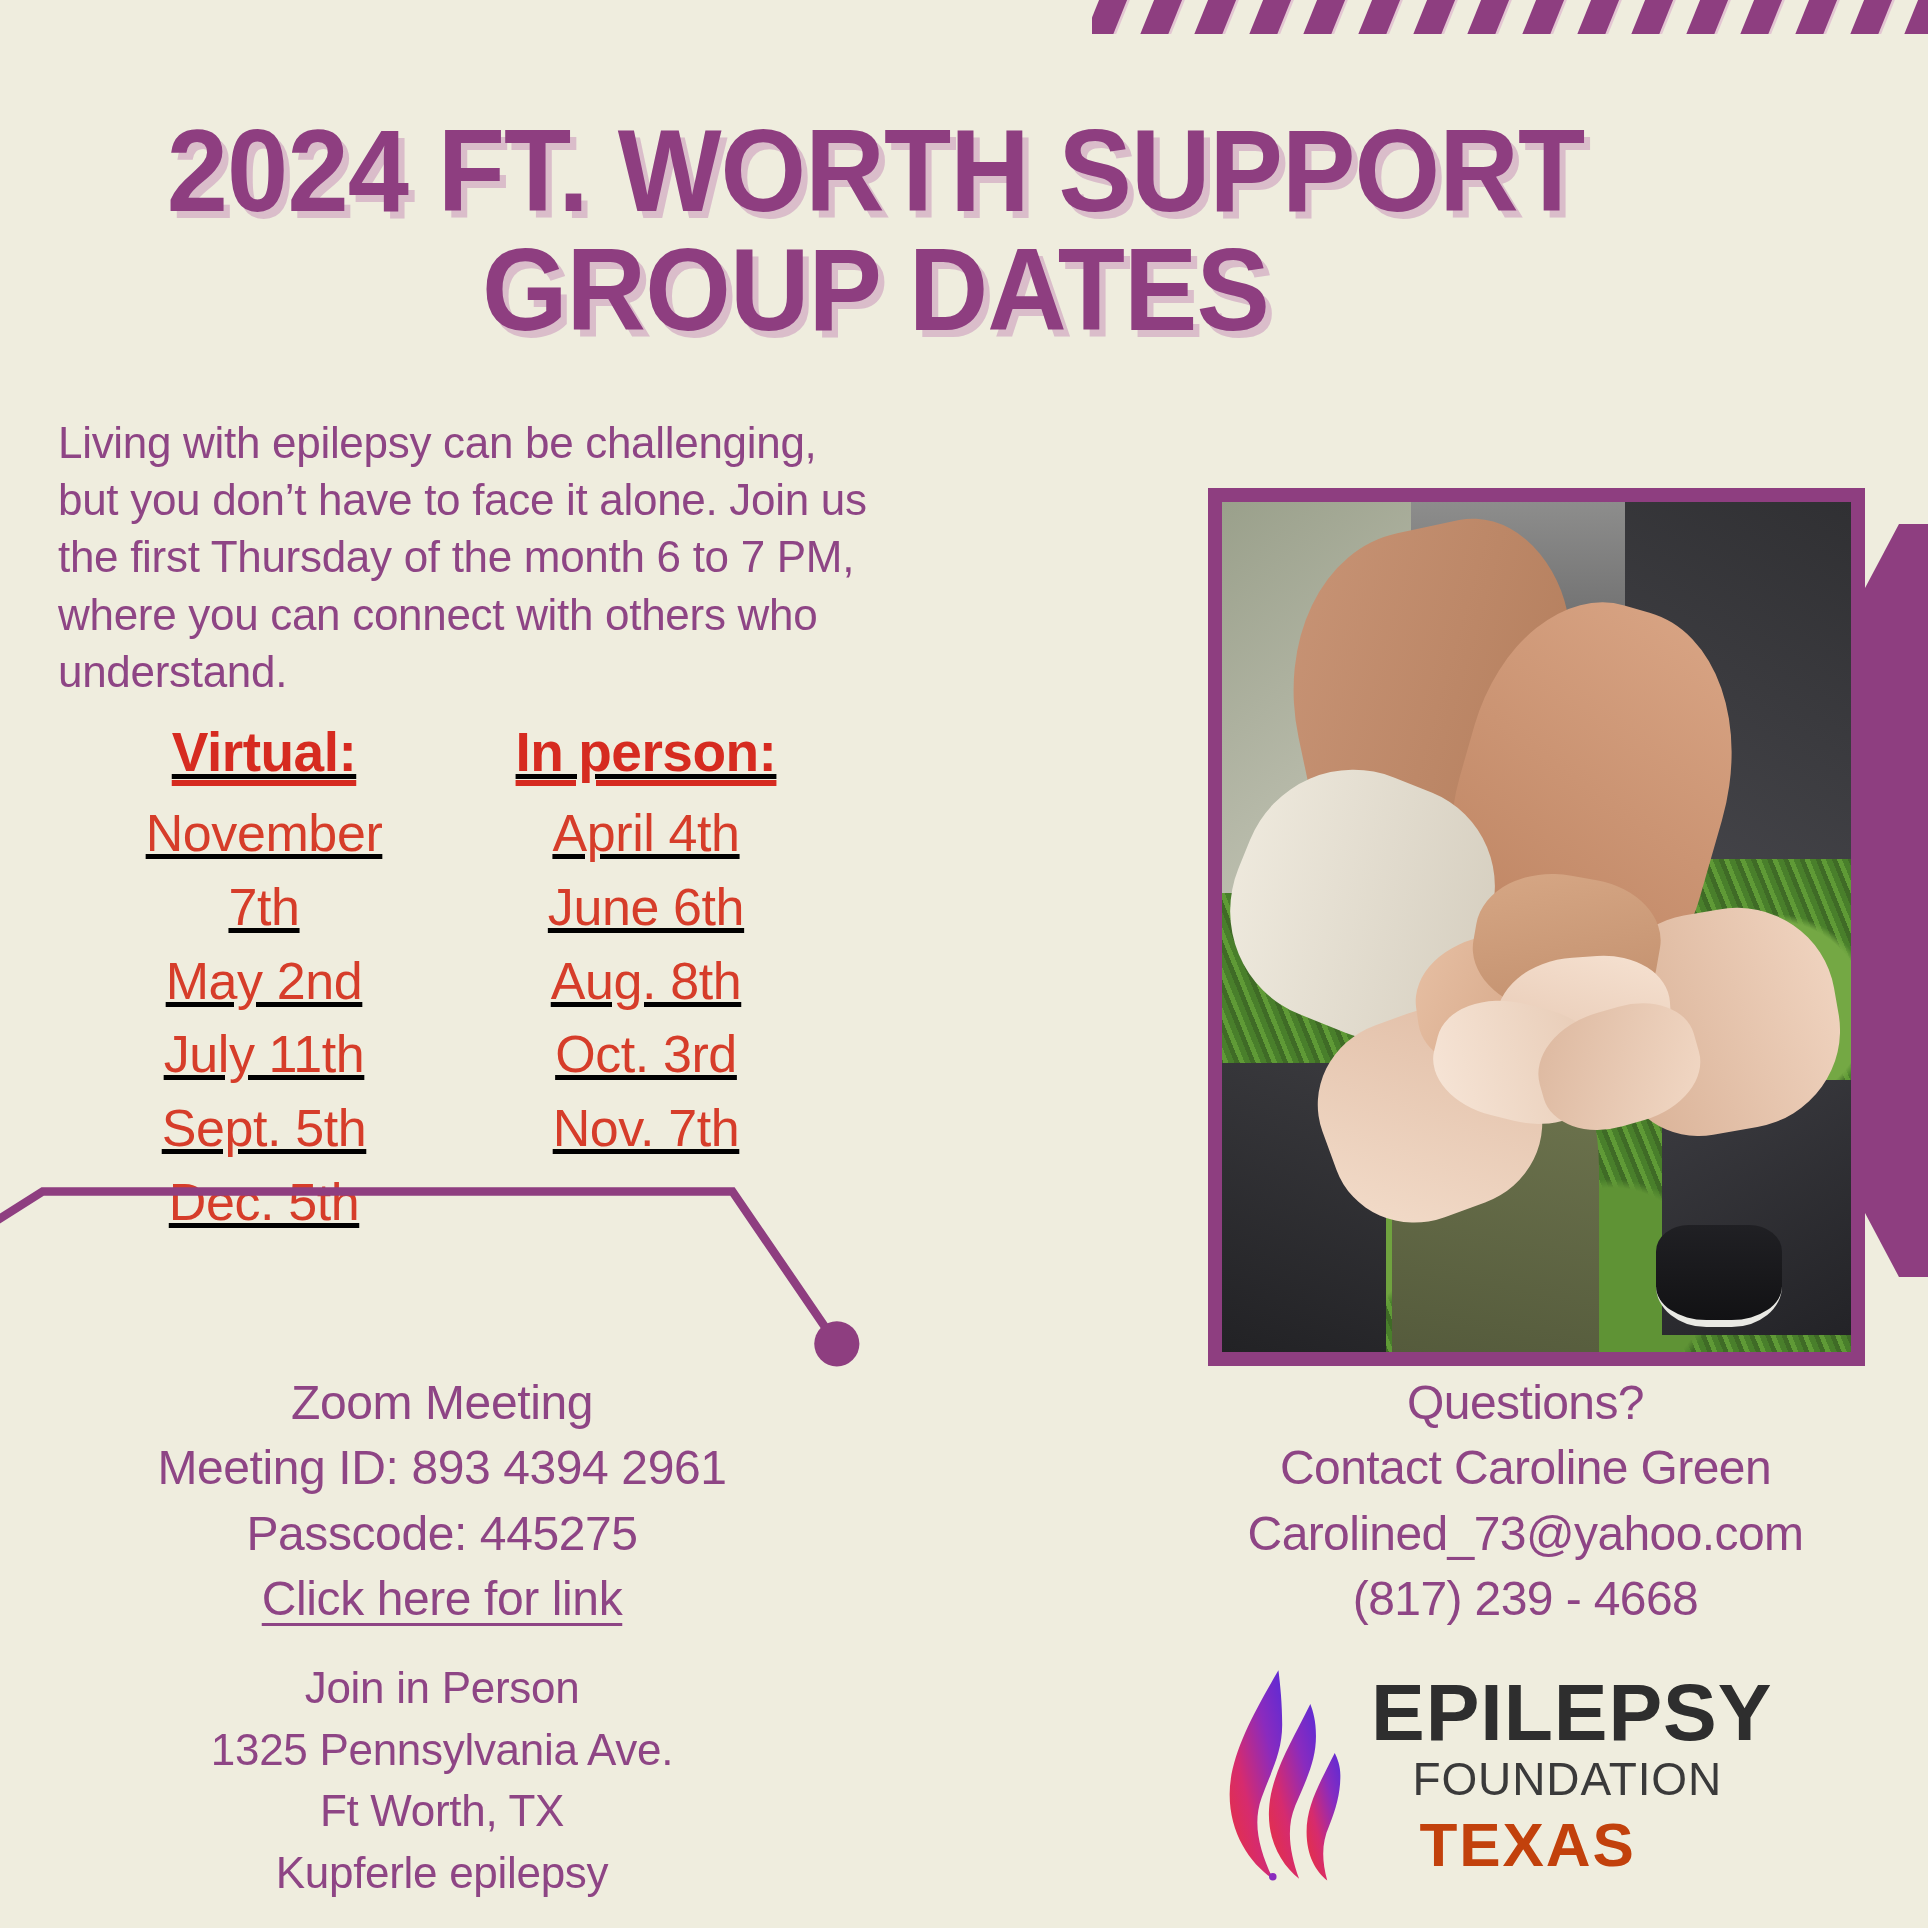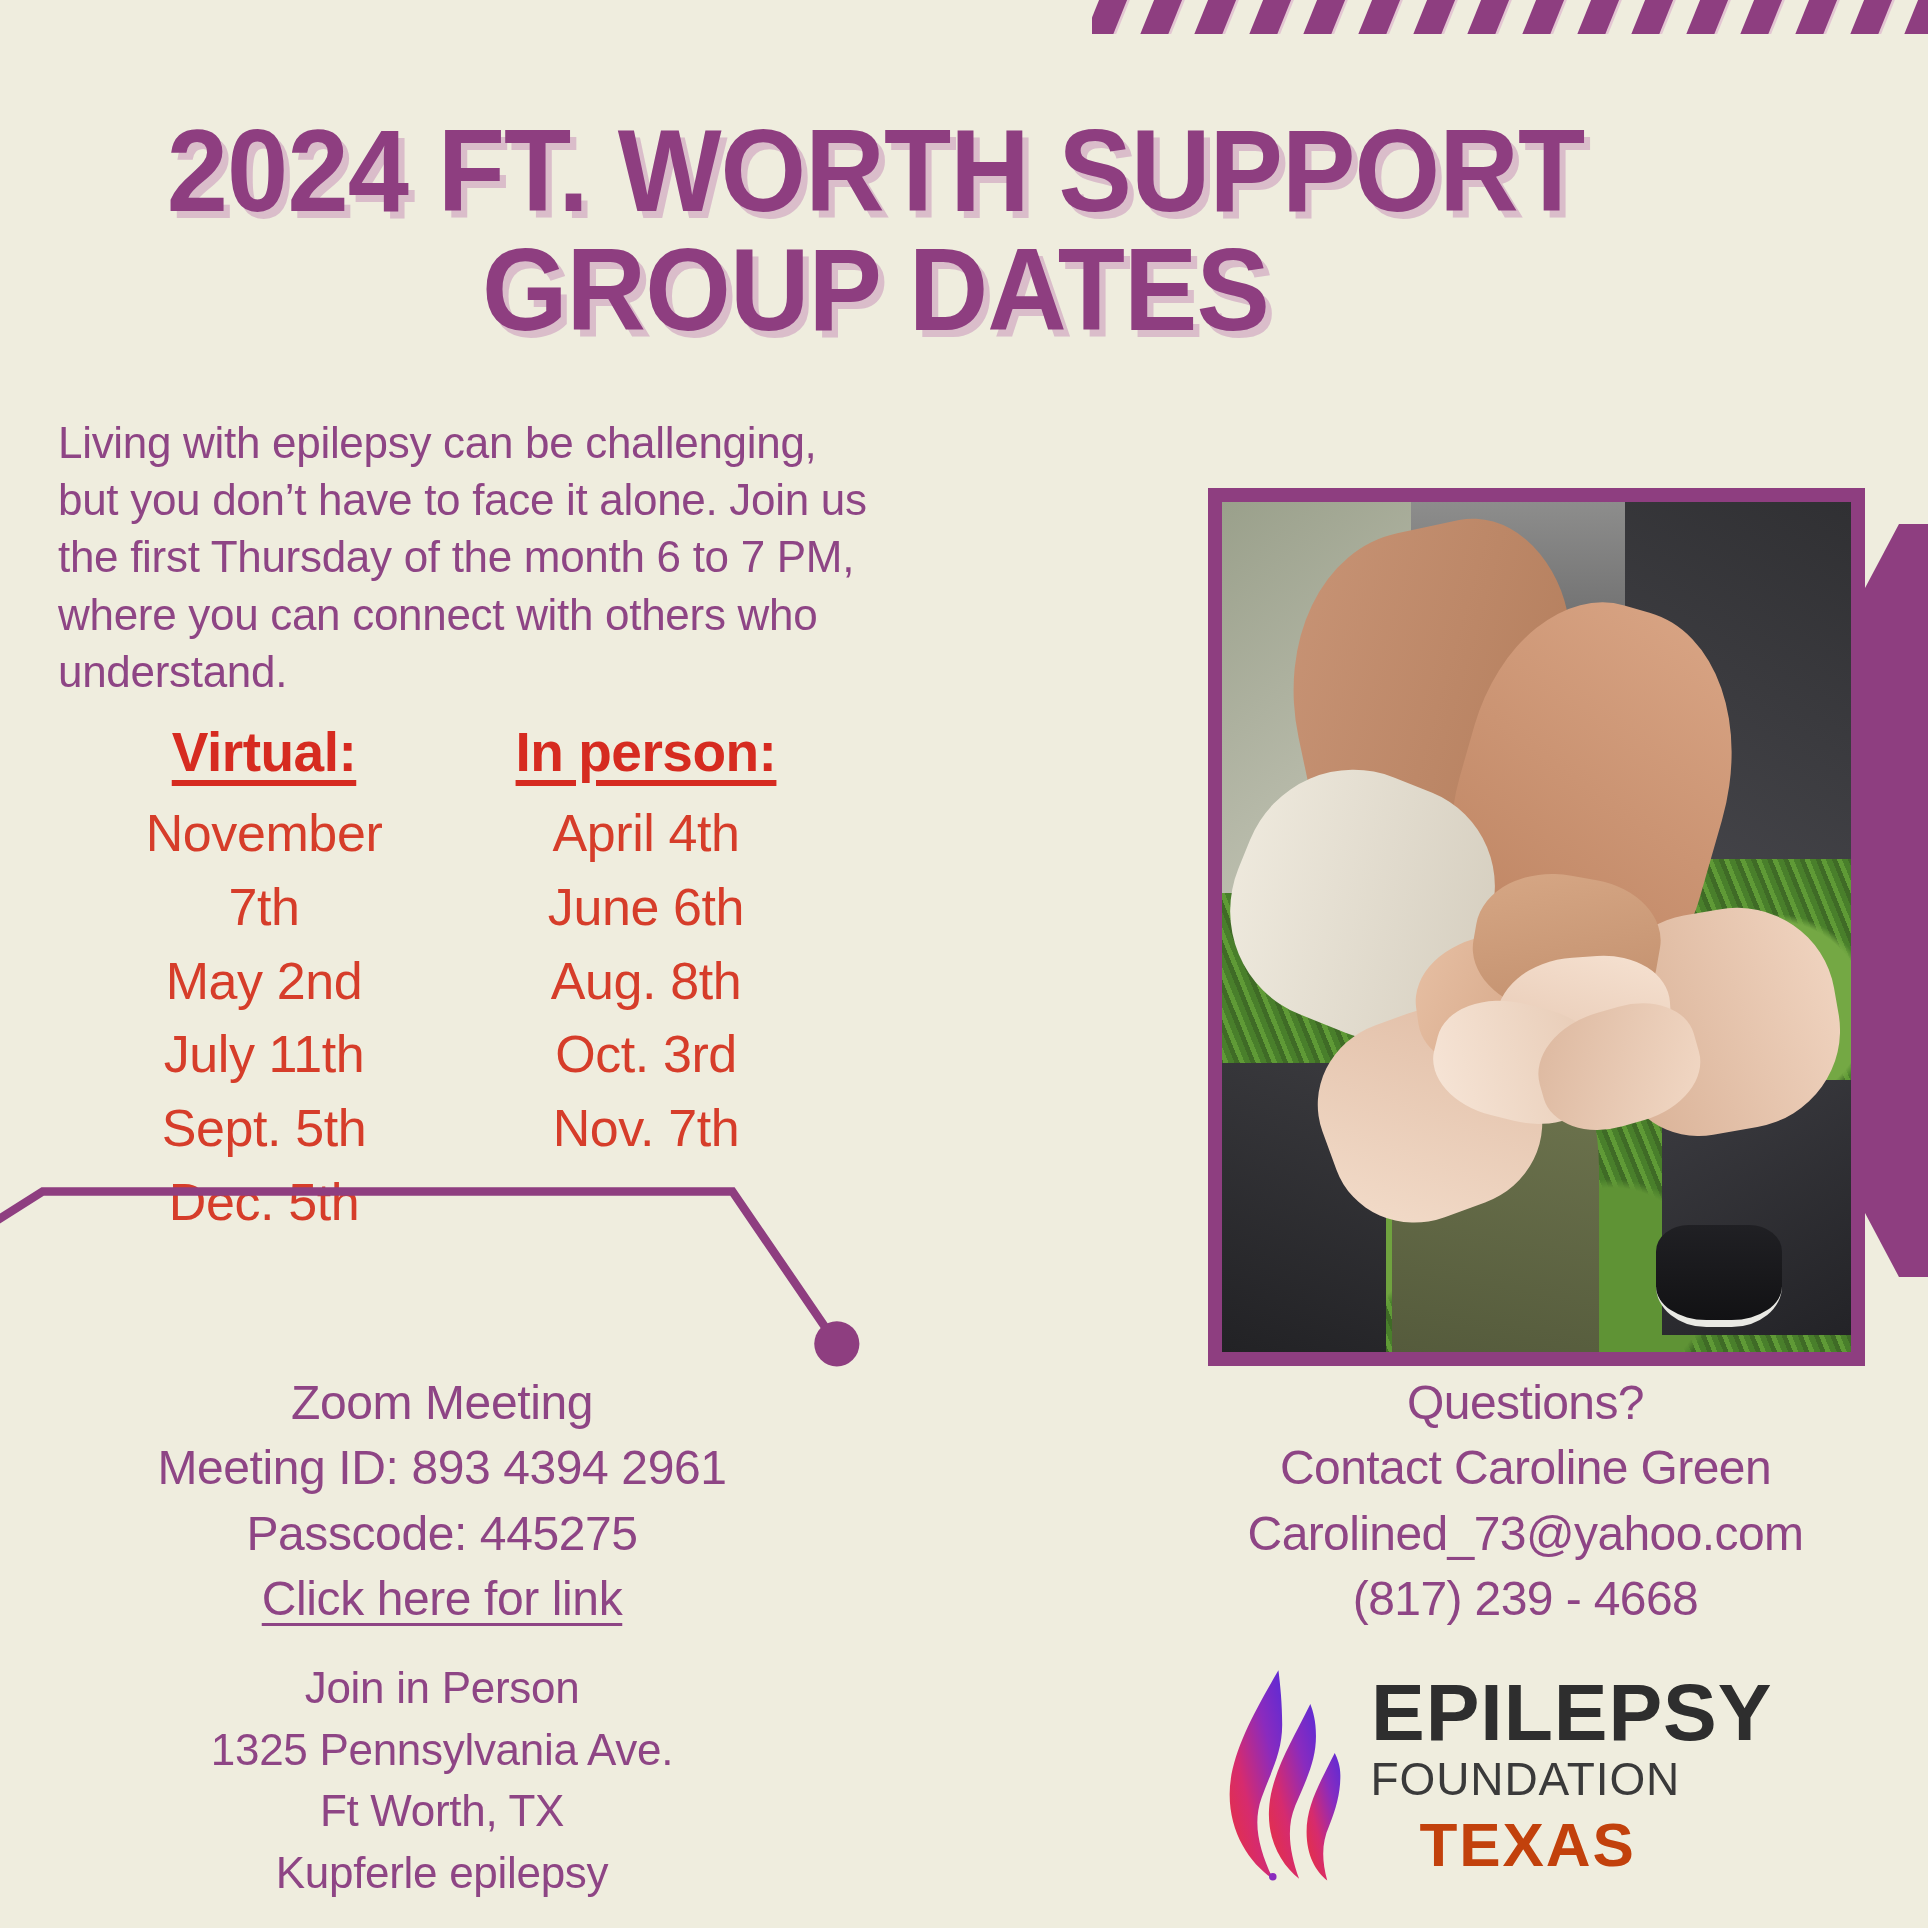--- a/index.html
+++ b/index.html
@@ -79,20 +79,21 @@
   }
 
   
   .dates {
     position:absolute;
     top:720px;
     left:132px;
     width:810px;
     display:flex;
     gap:109px;
+    text-decoration:underline;
   }
   .date-col { text-align:center; }
   .date-col.virtual { width:264px; }
   .date-col.inperson { width:282px; }
 
   .col-heading {
     font-size:55px;
     font-weight:bold;
     color:#D62B20;
     text-decoration:underline;
@@ -239,21 +240,21 @@
     position:absolute;
     left:1224px;
     top:1657px;
     width:678px;
     height:235px;
     display:flex;
     align-items:center;
     gap:24.5px;
   }
   .logo-mark { width:122px; height:217px; flex:0 0 auto; }
-  .logo-text { display:flex; flex-direction:column; line-height:1; }
+  .logo-text { display:flex; flex-direction:column; line-height:1;text-align:center; }
   .logo-epilepsy {
     font-size:79px; font-weight:bold; color:#2E2E2E;
     letter-spacing:0.9px; transform:scaleX(1.02); transform-origin:left;
   }
   .logo-foundation {
     font-size:46px; font-weight:normal; color:#3A3A3A;
     letter-spacing:0.9px; margin-top:3.8px;
   }
   .logo-texas-row { display:flex; align-items:center; margin-top:11.3px; padding-left:49px; }
   .logo-texas {

